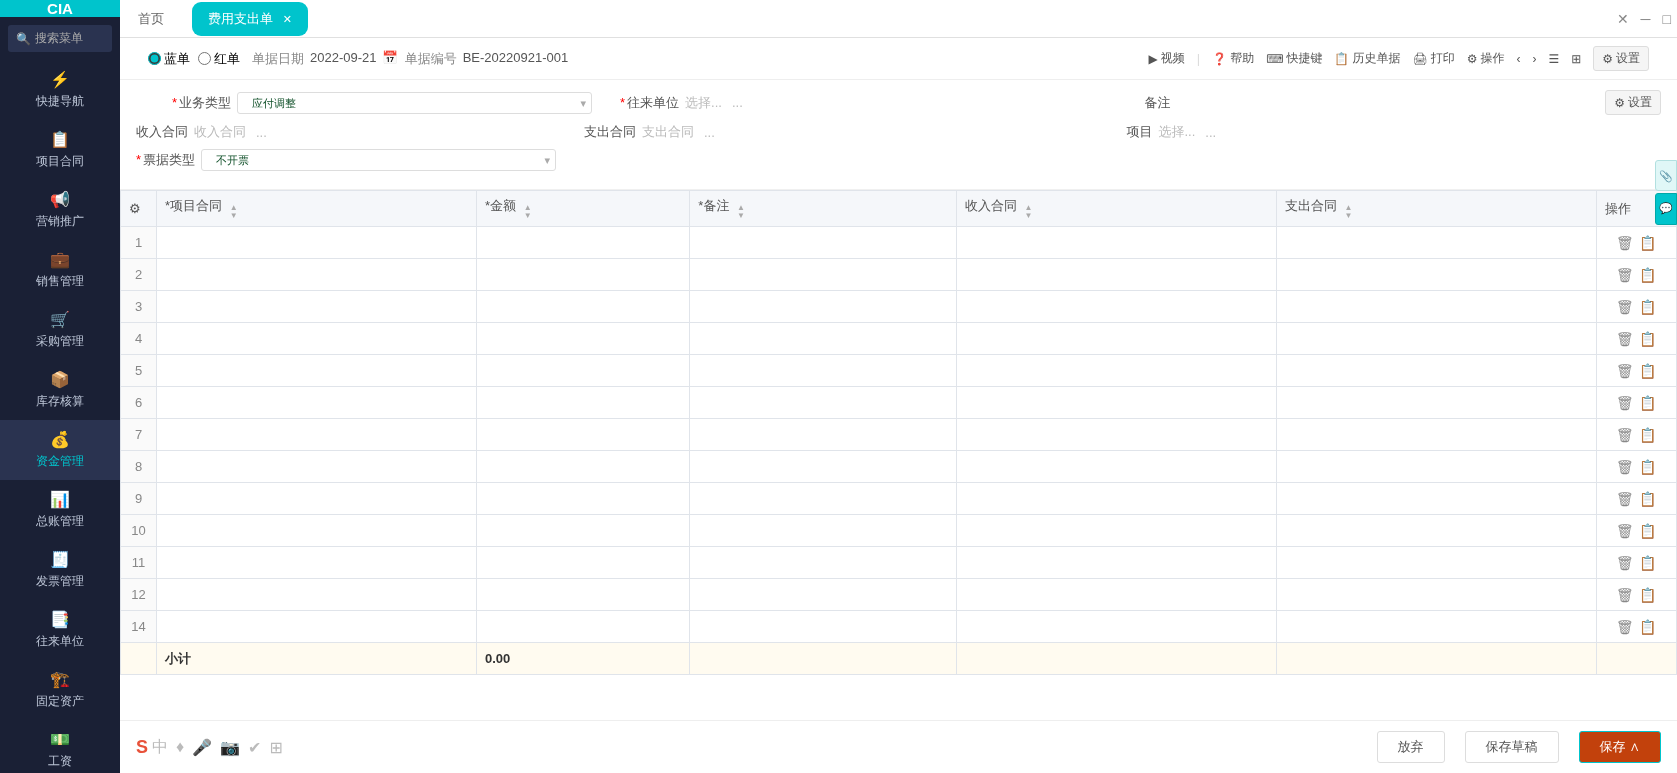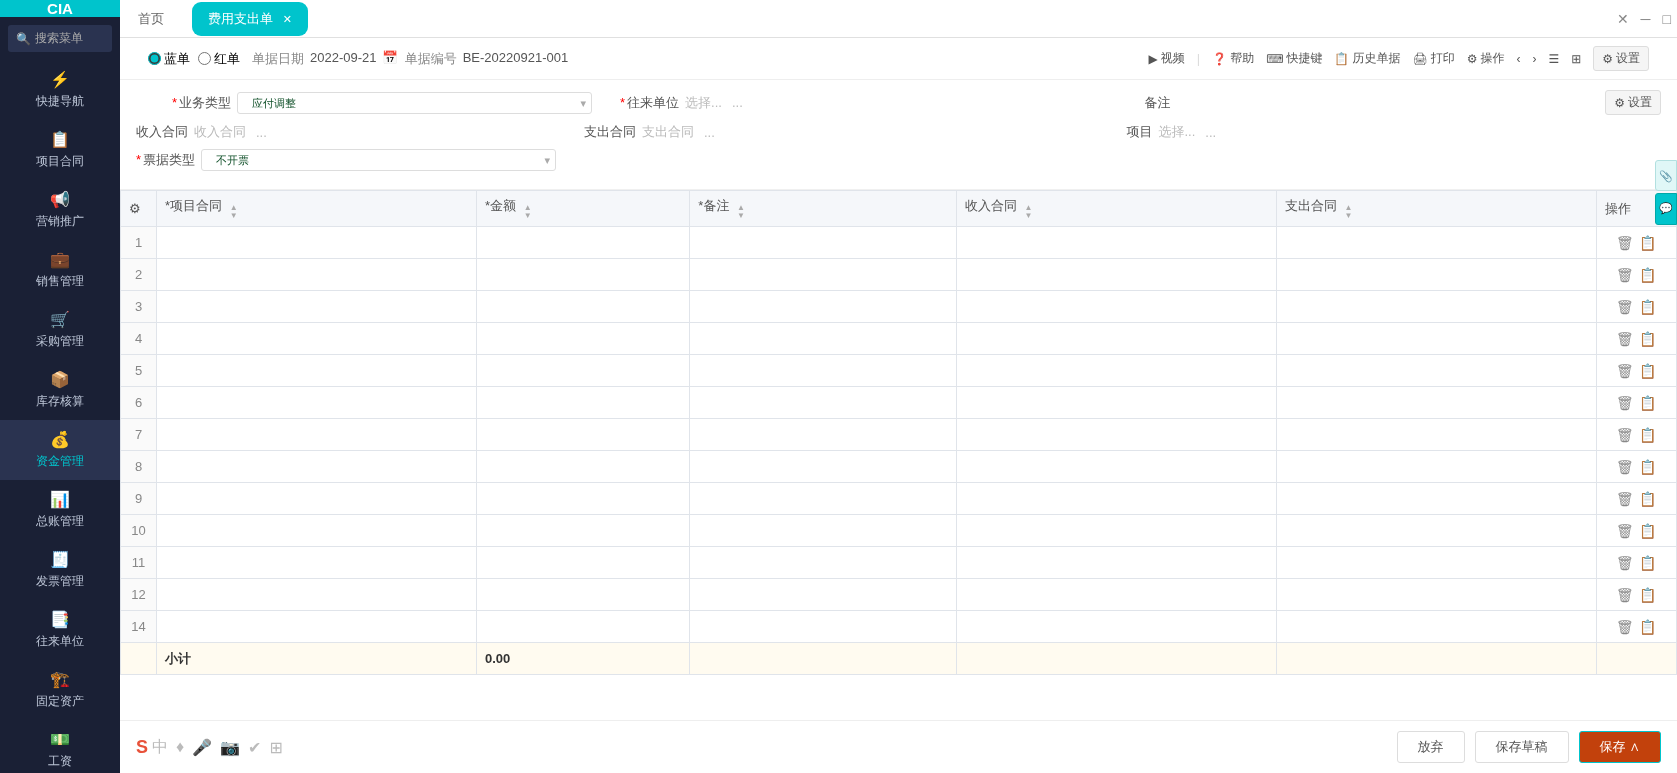--- a/index.html
+++ b/index.html
@@ -70,21 +70,21 @@
     .action-icon { cursor: pointer; color: #888; font-size: 14px; }
 
     
     .footer { border-top: 1px solid #eee; padding: 10px 16px; display: flex; align-items: center; justify-content: space-between; background: #fff; }
     .footer-watermark { display: flex; align-items: center; gap: 4px; }
     .footer-watermark-text { color: #e8523a; font-weight: bold; font-size: 18px; }
     .footer-icons { display: flex; align-items: center; gap: 8px; color: #bbb; font-size: 16px; }
     .footer-btn { padding: 6px 20px; border-radius: 3px; font-size: 13px; cursor: pointer; border: 1px solid #ddd; background: #fff; color: #555; }
     .footer-btn.primary { background: #c2410c; color: #fff; border-color: #00c4cc; }
     .footer-btn.secondary { background: #fff; color: #555; }
-    .footer-buttons { display: flex; gap: 10px; align-items: center; }
+    .footer-buttons { display: flex; gap: 20px; align-items: center; }
 
     .close-btn { background: none; border: none; cursor: pointer; font-size: 16px; color: #888; padding: 0 4px; }
     .window-control-btn { background: none; border: none; cursor: pointer; color: #888; font-size: 14px; padding: 2px 4px; }
   </style>
 </head>
 <body>
 
 <div class="sidebar">
   <div class="sidebar-header">CIA</div>
   <div class="sidebar-search">

